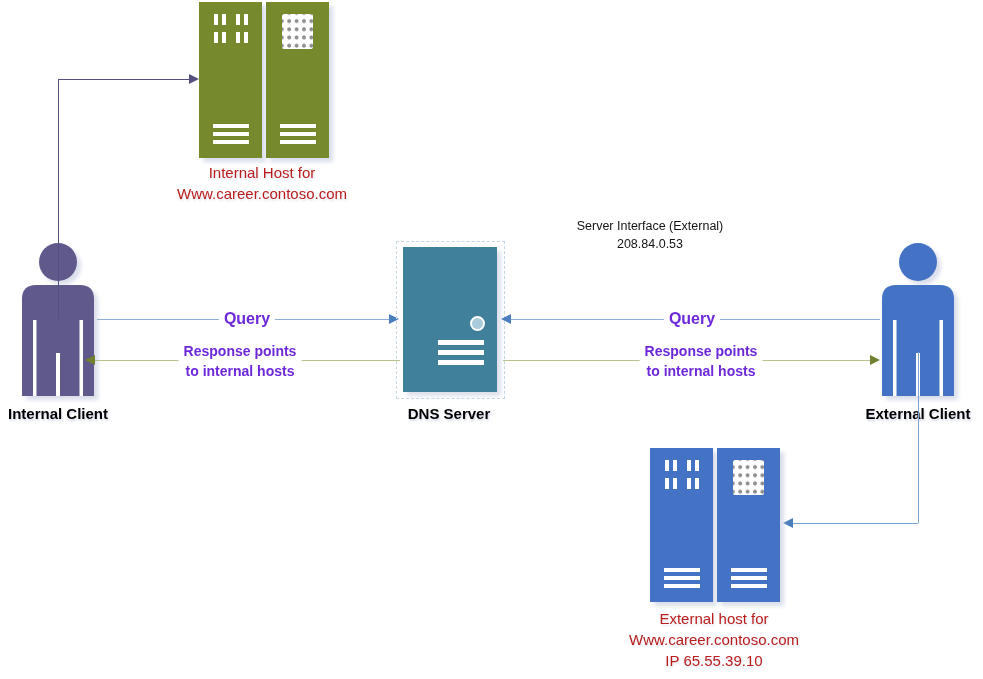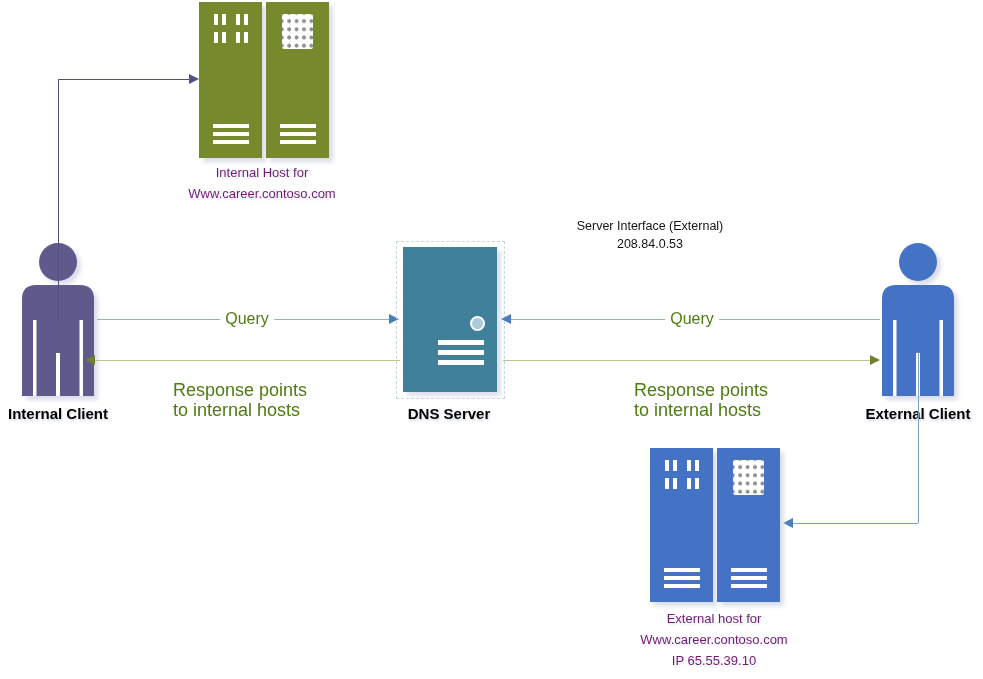--- a/index.html
+++ b/index.html
@@ -48,25 +48,25 @@
   .c-blue{background:#7BA3CF;}
   .tri{position:absolute;width:0;height:0;}
   .tri.right{border-top:5px solid transparent;border-bottom:5px solid transparent;border-left:10px solid #4B7EBD;}
   .tri.left{border-top:5px solid transparent;border-bottom:5px solid transparent;border-right:10px solid #4B7EBD;}
   .tri.purple{border-left-color:#54507F;}
   .tri.green-l{border-right-color:#6F8030;}
   .tri.green-r{border-left-color:#6F8030;}
 
   
   .flow-label{position:absolute;transform:translate(-50%,-50%);background:#fff;padding:0 5px;
-    white-space:nowrap;color:#4d7c0f;}
+    text-align:center;white-space:nowrap;color:#6d28d9;font-weight:bold;}
   .q-label{font-size:16px;}
-  .r-label{font-size:18px;line-height:20px;margin-top:39px;}
-  .caption{position:absolute;transform:translateX(-50%);text-align:center;font-size:13px;line-height:21px;
-    white-space:nowrap;color:#701a75;text-shadow:1px 2px 2px rgba(205,210,228,.55);}
+  .r-label{font-size:14px;line-height:20px;}
+  .caption{position:absolute;transform:translateX(-50%);text-align:center;font-size:15px;line-height:21px;
+    white-space:nowrap;color:#b91c1c;text-shadow:1px 2px 2px rgba(205,210,228,.55);}
   .iface{position:absolute;transform:translateX(-50%);text-align:center;font-size:12.5px;line-height:18px;
     white-space:nowrap;color:#141414;}
   .node-label{position:absolute;transform:translateX(-50%);font-size:15px;font-weight:bold;white-space:nowrap;
     color:#000;text-shadow:1px 2px 2px rgba(205,210,228,.8);}
 </style>
 </head>
 <body>
 
 <div class="canvas">
 

